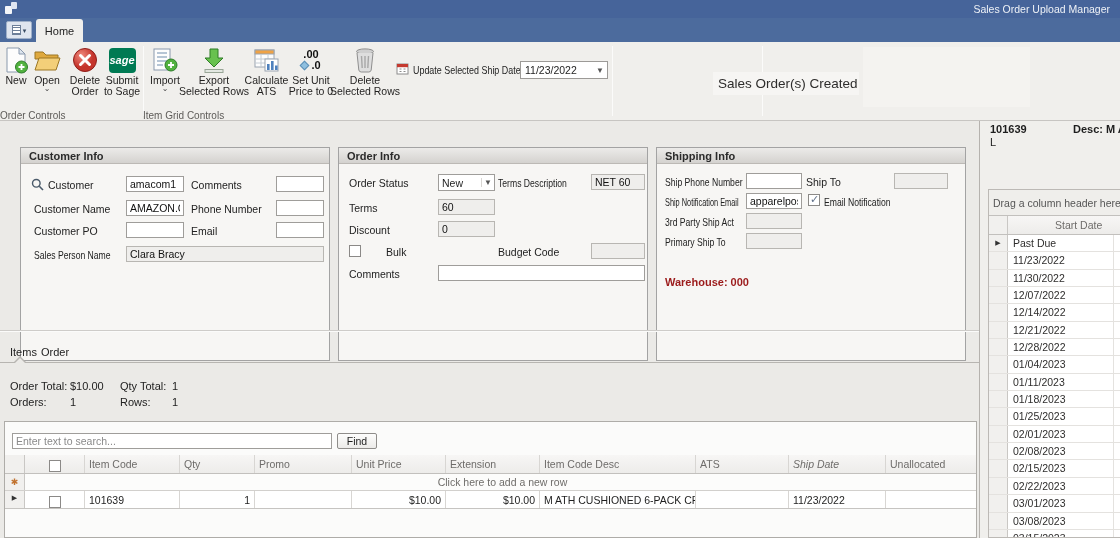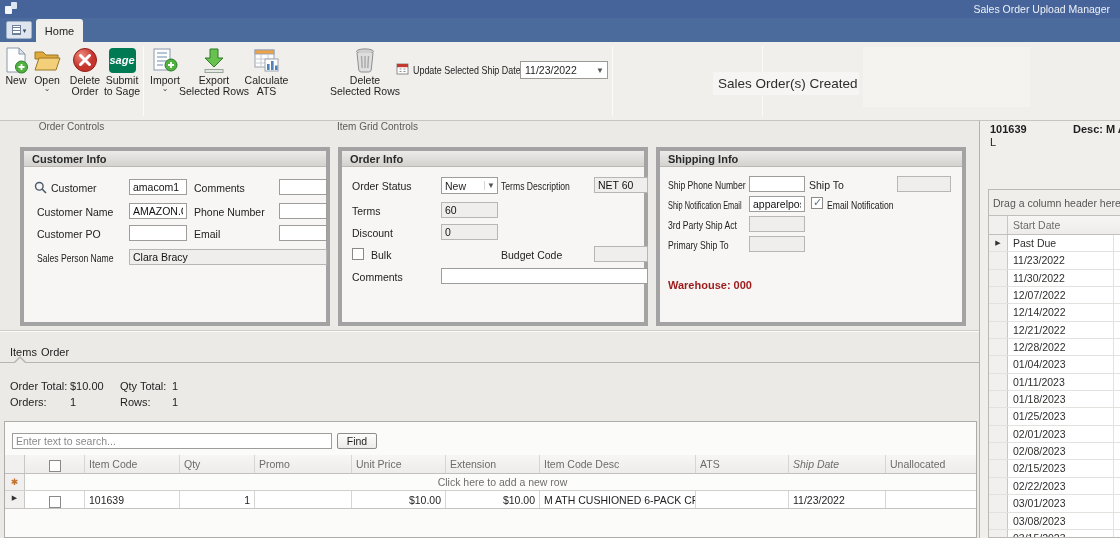--- a/index.html
+++ b/index.html
@@ -21,38 +21,38 @@
   .home-tab{position:absolute;left:36px;top:1px;width:47px;height:23px;background:#f0efec;border-radius:3px 3px 0 0;
             display:flex;align-items:center;justify-content:center;font-size:11px;color:#222;}
 
   
   .ribbon{position:absolute;left:0;top:42px;width:1120px;height:79px;background:#f0efec;border-bottom:1px solid #c7c5c2;}
   .rsep{position:absolute;top:4px;width:1px;height:70px;background:#d7d5d1;border-right:1px solid #fbfbfa;}
   .rbtn{position:absolute;top:3px;height:62px;display:flex;flex-direction:column;align-items:center;cursor:default;}
   .rbtn .ric{height:30px;display:flex;align-items:center;justify-content:center;}
   .rbtn .rl{font-size:10.5px;line-height:11px;text-align:center;white-space:nowrap;color:#201f1e;}
   .chev{font-size:8px;line-height:6px;color:#4b4b4b;}
-  .grp-label{position:absolute;top:79px;font-size:10px;color:#5d5b58;text-align:center;white-space:nowrap;}
+  .grp-label{position:absolute;top:68px;font-size:10px;color:#5d5b58;white-space:nowrap;}
   .sage-box{width:27px;height:25px;background:#007a53;border-radius:4px;color:#fff;
             font-size:11px;font-style:italic;font-weight:bold;display:flex;align-items:center;justify-content:center;}
   .setunit{display:flex;flex-direction:column;align-items:center;font-weight:bold;font-size:11px;line-height:11px;color:#111;}
   .setunit .rw{display:flex;align-items:center;gap:1px;}
   .diam{width:7px;height:7px;background:#8fc0e0;border:1px solid #5f90b5;transform:rotate(45deg);margin-right:2px;}
   .upd-ship{position:absolute;left:396px;top:20px;display:flex;align-items:center;}
   .upd-lbl{white-space:nowrap;transform:scaleX(.85);transform-origin:0 50%;margin-left:4px;}
   .date-combo{position:absolute;left:520px;top:19px;width:88px;height:18px;background:#fff;border:1px solid #9c9a97;
               display:flex;align-items:center;}
   .date-combo .v{flex:1;padding-left:4px;font-size:10.5px;}
   .date-combo .da{width:14px;text-align:center;font-size:8px;color:#555;}
   .status-bigbox{position:absolute;left:863px;top:5px;width:167px;height:60px;background:#f4f3f0;}
   .status-label{position:absolute;left:713px;top:30px;width:146px;height:23px;background:#f6f5f3;
                 display:flex;align-items:center;font-size:13.5px;color:#2e2d2c;white-space:nowrap;padding-left:5px;}
 
   
-  .panel{position:absolute;top:147px;width:310px;height:179px;background:#f7f6f4;border:4px solid #a3a3a3;}
+  .panel{position:absolute;top:147px;width:310px;height:214px;background:#f7f6f4;border:1px solid #a3a3a3;}
   .panel-h{height:16px;background:linear-gradient(#ecebe9,#d4d2cf);border-bottom:1px solid #bcb9b5;
            font-weight:bold;font-size:11px;color:#2b2b2b;display:flex;align-items:center;padding-left:8px;}
   .lbl{position:absolute;white-space:nowrap;color:#222;}
   .tight{transform:scaleX(.82);transform-origin:0 50%;}
   .tighter{transform:scaleX(.70);transform-origin:0 50%;}
   .inp{position:absolute;height:16px;background:#fff;border:1px solid #9f9d9a;font-size:10.5px;
        font-family:"Liberation Sans",sans-serif;padding:0 3px;color:#111;}
   .ro{background:#efeeec;border:1px solid #b8b6b2;}
   .cb{position:absolute;width:12px;height:12px;background:#fff;border:1px solid #8b8987;}
   .cb.checked::after{content:"✓";position:absolute;left:1px;top:-2px;font-size:11px;color:#61718a;}
@@ -92,21 +92,21 @@
   .cbcell{width:60px;border-right:1px solid #d8d6d3;}
 
   
   .rpanel{position:absolute;left:979px;top:121px;width:141px;height:417px;background:#f0efec;border-left:1px solid #b5b2ae;}
   .rp-code{position:absolute;left:10px;top:2px;font-weight:bold;font-size:11px;}
   .rp-desc{position:absolute;left:93px;top:2px;font-weight:bold;font-size:11px;white-space:nowrap;}
   .rp-l2{position:absolute;left:10px;top:15px;font-size:11px;}
   .rgrid{position:absolute;left:8px;top:68px;width:133px;height:349px;border:1px solid #bcb9b5;border-right:none;overflow:hidden;background:#fff;}
   .groupby{height:26px;background:#efeeeb;border-bottom:1px solid #c2c0bd;color:#555;
            display:flex;align-items:center;padding-left:4px;white-space:nowrap;overflow:hidden;font-size:10.5px;}
-  .rhead{display:flex;height:19px;background:linear-gradient(#f7f6f5,#edecea);border-bottom:1px solid #c2c0bd;}
+  .rhead{display:flex;height:19px;background:linear-gradient(#f7f6f5,#edecea);border-bottom:1px solid #c2c0bd;gap:42px;}
   .rind{width:19px;background:#f1f0ee;border-right:1px solid #c9c7c4;text-align:center;font-size:7px;color:#333;padding-top:4px;}
   .rhc{flex:1;color:#6e6c6a;padding:3px 0 0 5px;border-right:1px solid #d8d6d3;font-size:10.5px;}
   .rrow{display:flex;height:17.35px;border-bottom:1px solid #e4e2df;background:#fff;}
   .rdc{width:106px;padding:2px 0 0 5px;border-right:1px solid #e4e2df;font-size:10.5px;color:#2e2d2c;white-space:nowrap;}
 </style>
 </head>
 <body>
 
 <div class="window">
 
@@ -212,20 +212,35 @@
           <rect x="12" y="11" width="13" height="12" fill="#fff" stroke="#9aa4b0"></rect>
           <rect x="14" y="16" width="2.6" height="6" fill="#4f81bd"></rect>
           <rect x="18" y="13" width="2.6" height="9" fill="#4f81bd"></rect>
           <rect x="22" y="17.5" width="2.6" height="4.5" fill="#4f81bd"></rect>
         </svg>
       </div>
       <div class="rl">Calculate</div>
       <div class="rl">ATS</div>
     </div>
 
+    <div class="rbtn" style="left:289px;width:44px;">
+      <div class="ric">
+        <div class="setunit">
+          <div class="rw">
+              <span>.00</span>
+            </div>
+          <div class="rw">
+              <span class="diam"></span>
+              <span>.0</span>
+            </div>
+        </div>
+      </div>
+      <div class="rl">Set Unit</div>
+      <div class="rl">Price to 0</div>
+    </div>
 
     <div class="rbtn" style="left:333px;width:64px;">
       <div class="ric">
         <svg width="22" height="26" viewBox="0 0 22 26">
           <ellipse cx="11" cy="4.5" rx="8.5" ry="2.6" fill="#cfcfcf" stroke="#8f8f8f"></ellipse>
           <path d="M3 6 l1.8 17 a2.5 2.5 0 0 0 2.4 2 h7.6 a2.5 2.5 0 0 0 2.4 -2 l1.8 -17" fill="#dedede" stroke="#8f8f8f"></path>
           <path d="M7.5 9 l.7 12 M11 9 v12 M14.5 9 l-.7 12" stroke="#a7a7a7" stroke-width="1.4"></path>
         </svg>
       </div>
       <div class="rl">Delete</div>
@@ -293,21 +308,21 @@
     <span class="lbl tight" style="left:159px;top:29px;">Terms Description</span>
     <input class="inp ro" style="left: 252px; top: 26px; width: 54px;" value="NET 60">
 
     <span class="lbl" style="left:10px;top:54px;">Terms</span>
     <input class="inp ro" style="left: 99px; top: 51px; width: 57px;" value="60">
 
     <span class="lbl" style="left:10px;top:76px;">Discount</span>
     <input class="inp ro" style="left: 99px; top: 73px; width: 57px;" value="0">
 
     <div class="cb" style="left:10px;top:97px;"></div>
-    <span class="lbl" style="left:29px;top:98px;">Bulk</span>
+    <span class="lbl" style="left:23px;top:98px;padding-left:24px;">Bulk</span>
     <span class="lbl" style="left:159px;top:98px;">Budget Code</span>
     <input class="inp ro" style="left: 252px; top: 95px; width: 54px;" value="">
 
     <span class="lbl" style="left:10px;top:120px;">Comments</span>
     <input class="inp" style="left: 99px; top: 117px; width: 207px;" value="">
   </div>
 
   <div class="panel" style="left:656px;">
     <div class="panel-h">Shipping Info</div>
     <span class="lbl tight" style="left:8px;top:28px;">Ship Phone Number</span>

